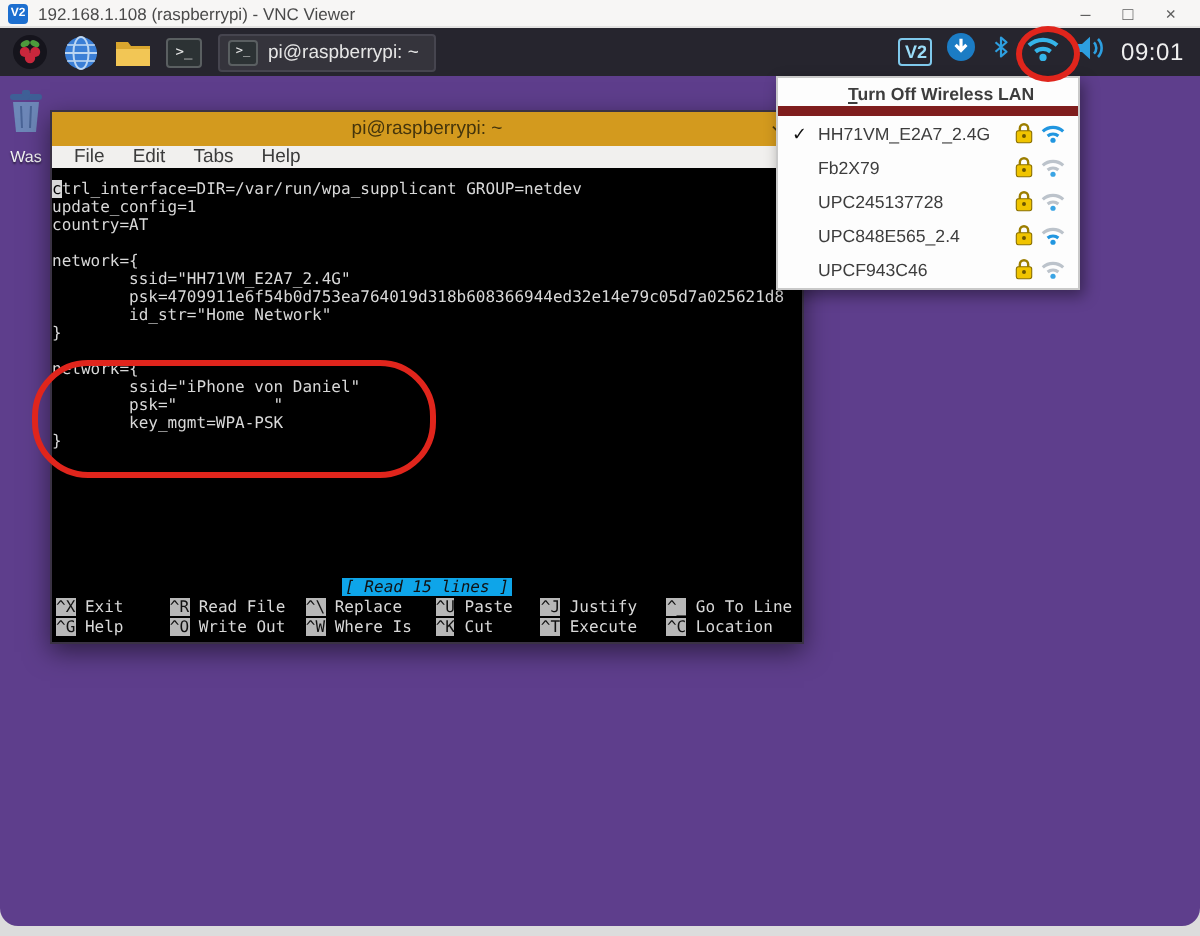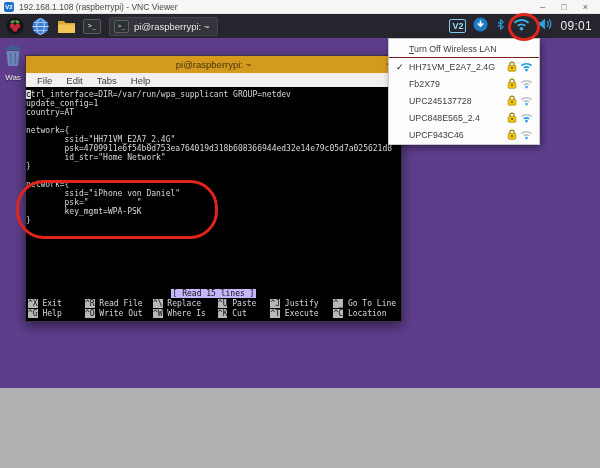--- a/index.html
+++ b/index.html
@@ -1,17 +1,17 @@
 <!DOCTYPE html>
 <html><head>
 <meta charset="utf-8">
 <style>
   * { margin:0; padding:0; box-sizing:border-box; }
   body { font-family:"Liberation Sans", sans-serif; background:#b0b0b0; }
-  .screen { position:relative; width:600px; height:388px; background:#dcdcdc; overflow:hidden; }
+  .screen { position:relative; width:600px; height:468px; background:#dcdcdc; overflow:hidden; }
 
   
   .vnc-titlebar { position:absolute; left:0; top:0; width:600px; height:14px;
     background:#f7f6f5; border-bottom:1px solid #e3e2e1; display:flex; align-items:center; padding:0 4px; }
   .vnc-appicon { width:10px; height:10px; background:#1d6fd0; color:#fff; font-size:6px; font-weight:bold;
     display:flex; align-items:center; justify-content:center; border-radius:2px; margin-right:5px; }
   .vnc-title { font-size:8.5px; color:#4a4a4a; flex:1; }
   .vnc-controls { display:flex; gap:16px; padding-right:8px; color:#5f5f5f; font-size:9px; }
   .vnc-controls span { cursor:default; line-height:14px; }
 
@@ -38,45 +38,45 @@
   .desk-icon { position:absolute; width:26px; text-align:center; z-index:1; }
   .desk-icon .dlabel { color:#f2f2f2; font-size:8px; margin-top:2px; text-shadow:0 1px 1px rgba(0,0,0,.5); }
 
   
   .term-window { position:absolute; left:25px; top:55px; width:377px; height:267px; z-index:2;
     box-shadow:0 4px 12px rgba(0,0,0,.5); border:1px solid #3a3244; display:flex; flex-direction:column; }
   .term-titlebar { height:17px; background:#d39a1e; display:flex; align-items:center; position:relative; }
   .term-title { flex:1; text-align:center; font-size:9.5px; color:#45350c; }
   .chev { position:absolute; right:8px; top:5px; width:6px; height:6px;
     border-right:1.6px solid #45350c; border-bottom:1.6px solid #45350c; transform:rotate(45deg) scale(1,.8); }
-  .term-menubar { height:16px; background:#f1f0ee; border-bottom:2px solid #000000;
+  .term-menubar { height:16px; background:#f1f0ee; border-bottom:5px solid #000000;
     display:flex; align-items:center; gap:14px; padding-left:11px; }
   .term-menubar span { font-size:9.5px; color:#3c3c3c; }
   .term-content { flex:1; background:#000; font-family:"DejaVu Sans Mono",monospace; font-size:8px;
     line-height:9px; color:#d8d8d8; display:flex; flex-direction:column; overflow:hidden; padding-bottom:3px; }
   .nano-header { background:#b8b8b8; color:#111; white-space:pre; overflow:hidden; }
   .nano-header b { font-weight:bold; }
   .nano-body { flex:1; padding-top:1px; }
   .tline { white-space:pre; overflow:hidden; min-height:9px; }
   .cursor { background:#d8d8d8; color:#000; }
   .nano-status { text-align:center; }
-  .nano-status span { background:#c4b5fd; color:#111; padding:0 2px; }
+  .nano-status span { background:#0ea5e9; color:#111; padding:0 2px;font-style:italic; }
   .nano-shortcuts { display:grid; grid-template-columns:0.92fr 1.1fr 1.05fr 0.85fr 1.02fr 1.06fr; padding:1px 2px 0 2px; }
   .sc { white-space:nowrap; overflow:hidden; }
   .sc .k { background:#b8b8b8; color:#111; }
   .sc .l { color:#d8d8d8; }
 
   
   .wifi-menu { position:absolute; left:388px; top:38px; width:152px; z-index:3; background:#fdfdfd;
     border:1px solid #c9c9c9; box-shadow:2px 3px 7px rgba(0,0,0,.4); padding:1px 0; }
   .wifi-item { height:17px; display:flex; align-items:center; padding:0 6px 0 7px; }
   .wifi-item .chk { width:13px; font-size:9px; color:#111; }
   .wifi-item .lbl { flex:1; font-size:8.8px; color:#3d3d3d; white-space:nowrap; overflow:hidden; }
   .wifi-item .badge5g { font-size:6.5px; font-weight:bold; color:#e03636; margin-right:3px; }
-  .turnoff { height:18px; padding-left:20px; border-bottom:1px solid #7f1d1d; }
+  .turnoff { height:18px; padding-left:35px; border-bottom:5px solid #7f1d1d;font-weight:bold; }
   .turnoff .first { text-decoration:underline; }
   .iconpair { display:flex; align-items:center; gap:3px; }
 
   
   .sig-strong .arc1, .sig-strong .arc2 { stroke:#2196e0; } .sig-strong .dot { fill:#2196e0; }
   .sig-medium .arc1 { stroke:#2196e0; } .sig-medium .arc2 { stroke:#bcc3cb; } .sig-medium .dot { fill:#2196e0; }
   .sig-weak .arc1, .sig-weak .arc2 { stroke:#bcc3cb; } .sig-weak .dot { fill:#3aa4e4; }
 
   
   .annot { position:absolute; border:3px solid #e0251c; border-radius:50%; z-index:4; pointer-events:none; }

